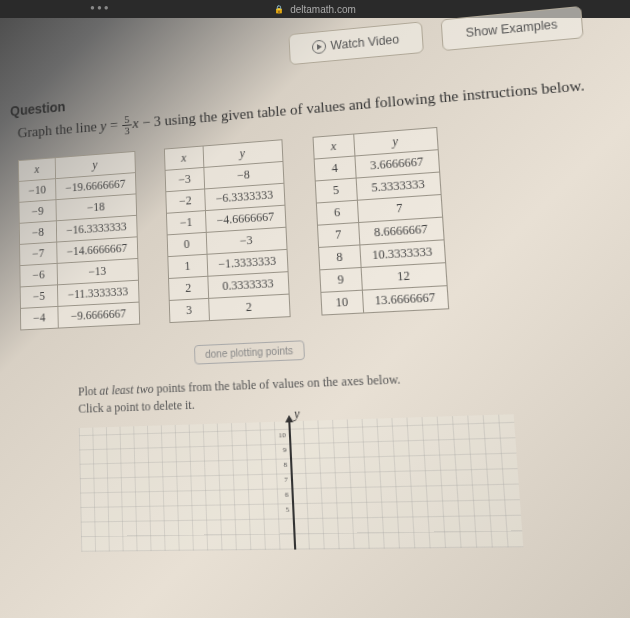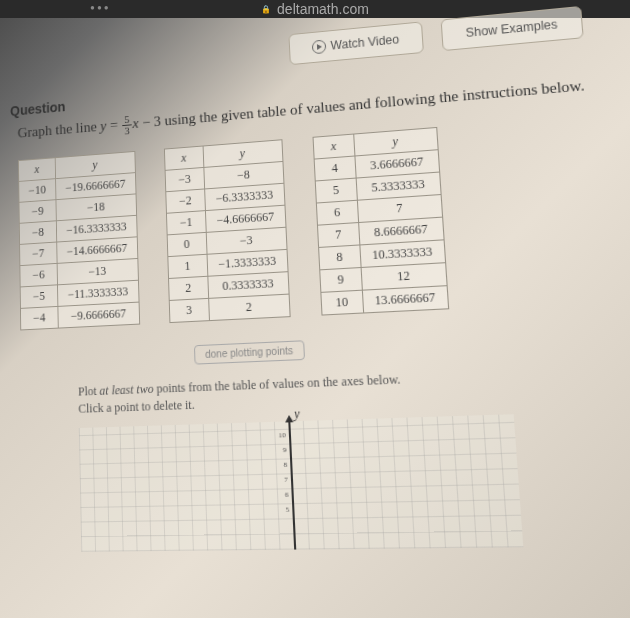--- a/index.html
+++ b/index.html
@@ -23,21 +23,21 @@
   }
   .dots {
     position: absolute;
     left: 90px;
     color: #888;
     font-size: 14px;
     letter-spacing: 2px;
   }
   .url {
     color: #aaa;
-    font-size: 14px;
+    font-size: 10px;
     font-family: Arial, sans-serif;
   }
   .lock-icon { color: #999; font-size: 8px; }
   .content {
     padding: 20px 30px 10px 10px;
     transform: perspective(1200px) rotateX(8deg) rotateY(-12deg) rotateZ(-2deg);
     transform-origin: 30% 40%;
   }
   .top-buttons {
     display: flex;

